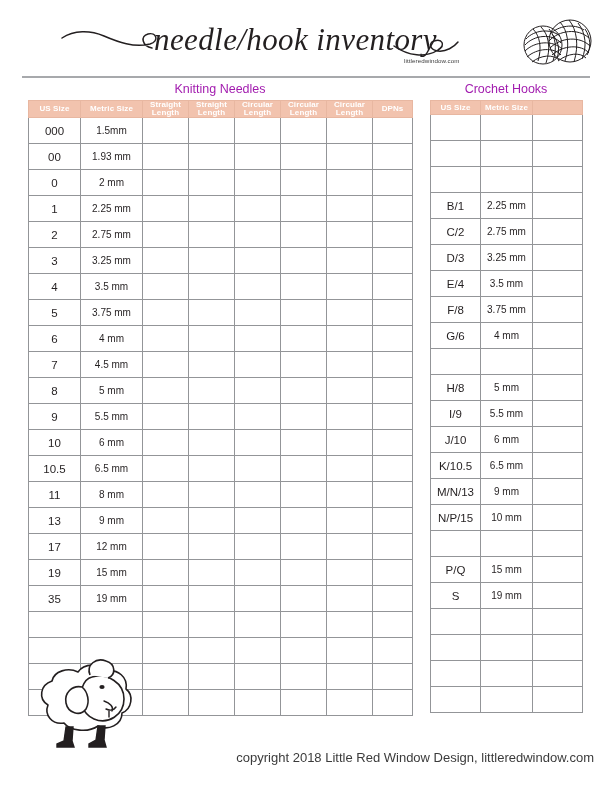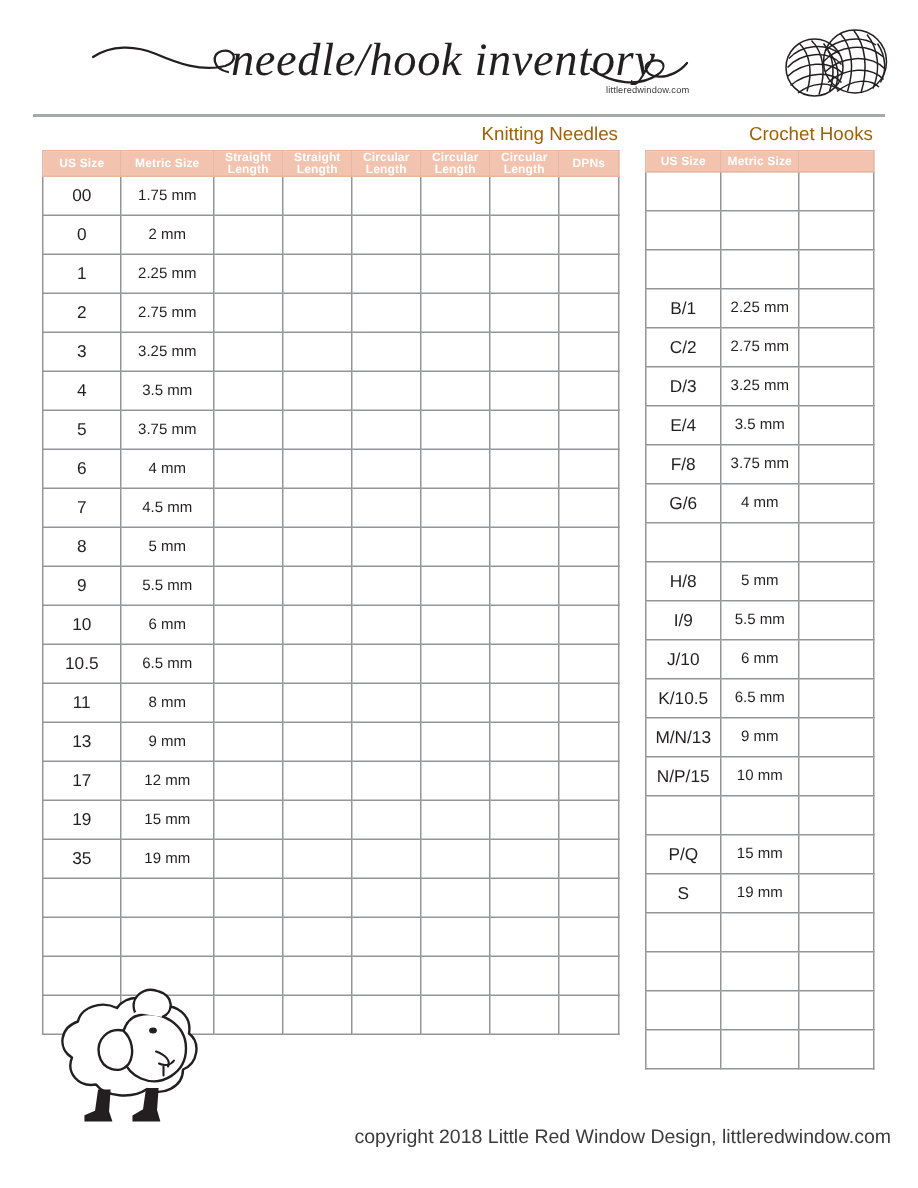--- a/index.html
+++ b/index.html
@@ -49,22 +49,22 @@
     width: 568px;
     height: 2px;
     background: #a7a9ac;
   }
 
   
   .section-title {
     position: absolute;
     top: 82px;
     font-size: 12.5px;
-    color: #a16207;
-    text-align: right;
+    color: #a21caf;
+    text-align: center;
     white-space: nowrap;
   }
   #title-knitting { left: 28px; width: 384px; }
   #title-crochet  { left: 430px; width: 152px; }
 
   
   .grid {
     position: absolute;
     border-collapse: collapse;
     table-layout: fixed;
@@ -183,22 +183,32 @@
       <th>Straight Length</th>
       <th>Straight Length</th>
       <th>Circular Length</th>
       <th>Circular Length</th>
       <th>Circular Length</th>
       <th>DPNs</th>
     </tr>
   </thead>
   <tbody id="knitting-body">
       <tr>
+        <td>000</td>
+        <td class="metric">1.5mm</td>
+        <td></td>
+        <td></td>
+        <td></td>
+        <td></td>
+        <td></td>
+        <td></td>
+      </tr>
+      <tr>
         <td>00</td>
-        <td class="metric">1.75 mm</td>
+        <td class="metric">1.93 mm</td>
         <td></td>
         <td></td>
         <td></td>
         <td></td>
         <td></td>
         <td></td>
       </tr>
       <tr>
         <td>0</td>
         <td class="metric">2 mm</td>

